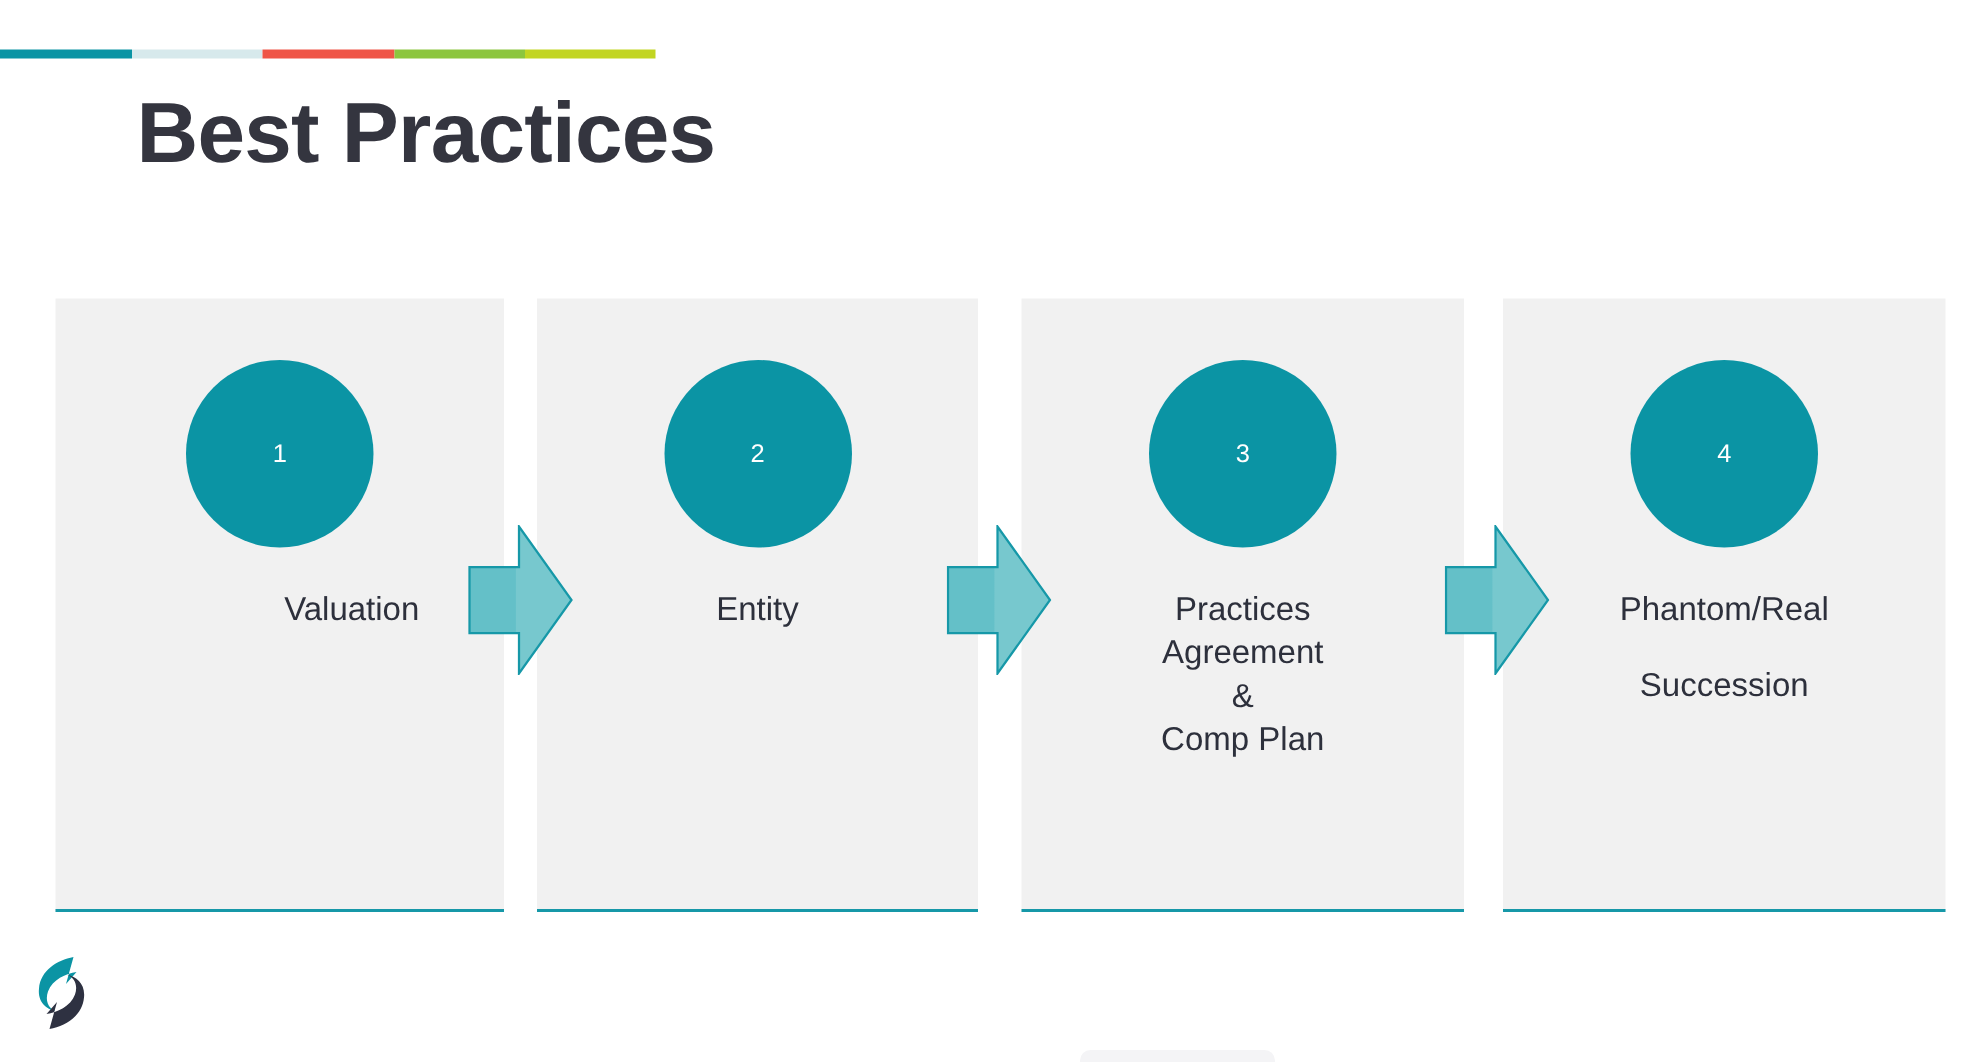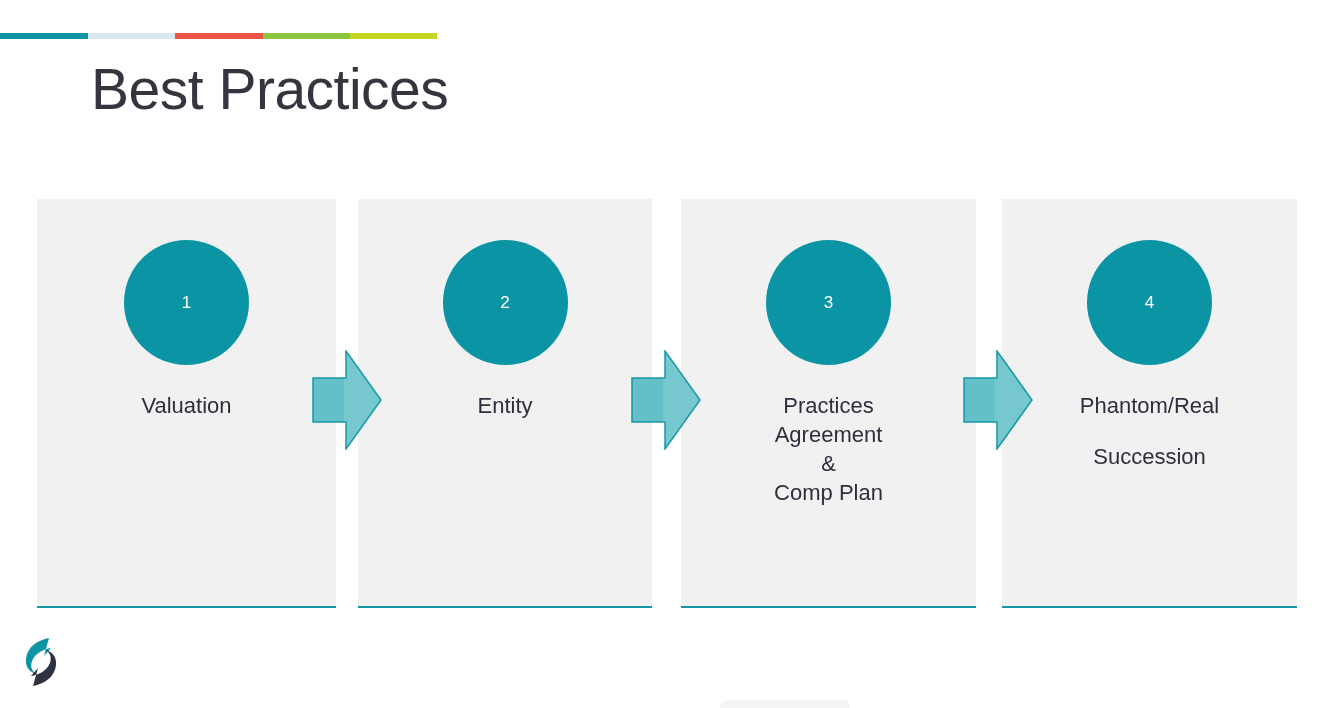--- a/index.html
+++ b/index.html
@@ -28,21 +28,21 @@
     display: flex;
   }
   #accent-bar .seg { height: 100%; }
 
   
   #page-title {
     position: absolute;
     left: 91px;
     top: 60px;
     font-size: 57px;
-    font-weight: normal;
+    font-weight: bold;
     color: #34353f;
     letter-spacing: -0.5px;
     line-height: 1.05;
     white-space: nowrap;
   }
 
   
   .card {
     position: absolute;
     top: 199px;
@@ -115,21 +115,21 @@
     <div class="seg" style="width: 88px; background: rgb(239, 85, 71);"></div>
     <div class="seg" style="width: 87px; background: rgb(140, 198, 62);"></div>
     <div class="seg" style="width: 87px; background: rgb(194, 213, 34);"></div>
   </div>
 
   <div id="page-title">Best Practices</div>
 
   <div id="process-root">
       <div class="card" style="left: 37px; width: 299px; background: rgb(241, 241, 241); border-bottom-color: rgb(22, 152, 168);"></div>
       <div class="card-circle" style="left: 124px; background: rgb(11, 148, 164);">1</div>
-      <div class="card-label" style="left: 37px; width: 299px; top: 391px;">
+      <div class="card-label" style="left: 37px; width: 299px; top: 391px; padding-left: 48px;">
         <span class="ln">Valuation</span>
       </div>
       <div class="card" style="left: 358px; width: 294px; background: rgb(241, 241, 241); border-bottom-color: rgb(22, 152, 168);"></div>
       <div class="card-circle" style="left: 442.5px; background: rgb(11, 148, 164);">2</div>
       <div class="card-label" style="left: 358px; width: 294px; top: 391px;">
         <span class="ln">Entity</span>
       </div>
       <div class="card" style="left: 681px; width: 295px; background: rgb(241, 241, 241); border-bottom-color: rgb(22, 152, 168);"></div>
       <div class="card-circle" style="left: 766px; background: rgb(11, 148, 164);">3</div>
       <div class="card-label" style="left: 681px; width: 295px; top: 391px;">

